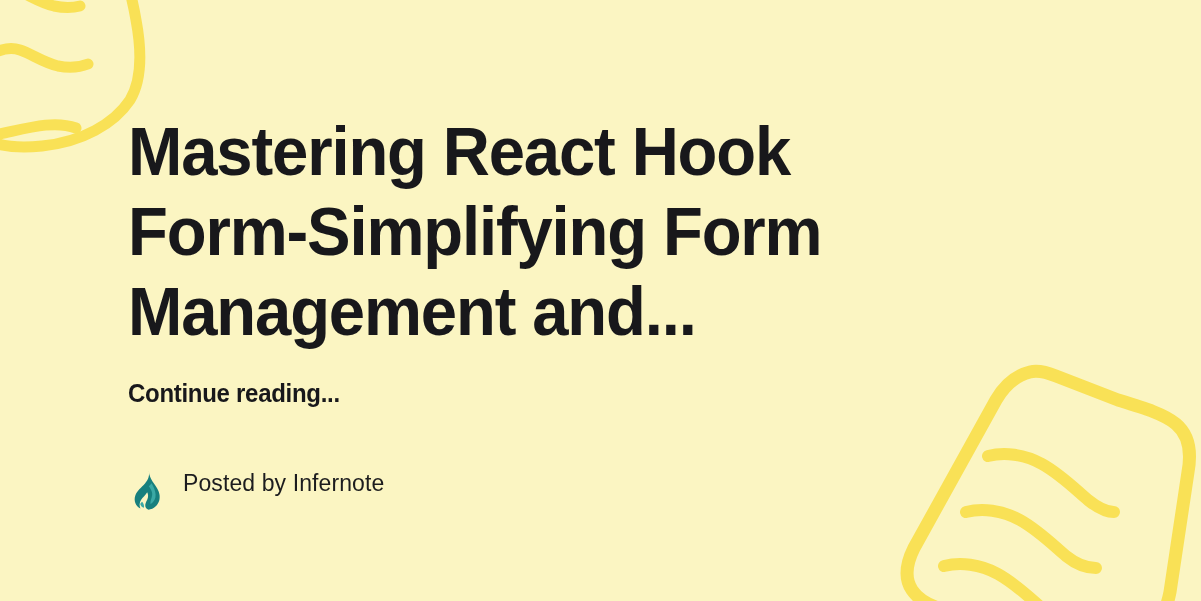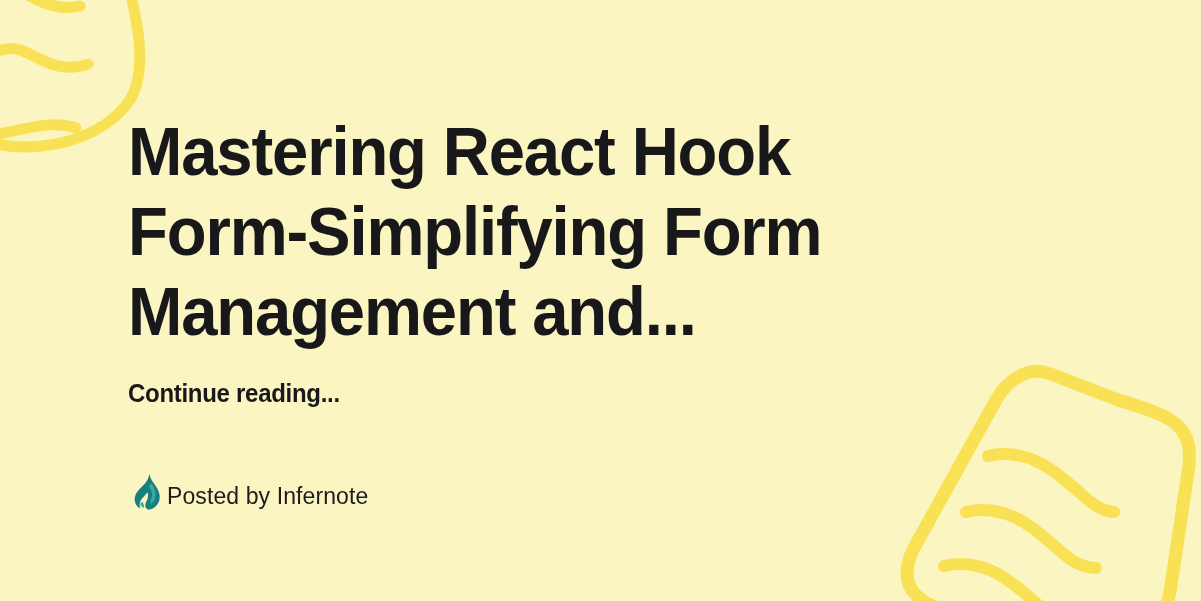--- a/index.html
+++ b/index.html
@@ -79,22 +79,22 @@
     color: #18181b;
     transform: scaleX(0.96);
     transform-origin: left top;
   }
 
   #author-row {
     position: absolute;
     top: 470px;
     left: 5px;
     display: flex;
-    align-items: flex-end;
-    gap: 6px;
+    align-items: flex-start;
+    gap: 22px;
   }
 
   #flame-icon {
     width: 28px;
     height: 40px;
     display: block;
     flex: 0 0 auto;
   }
 
   #author-name {

